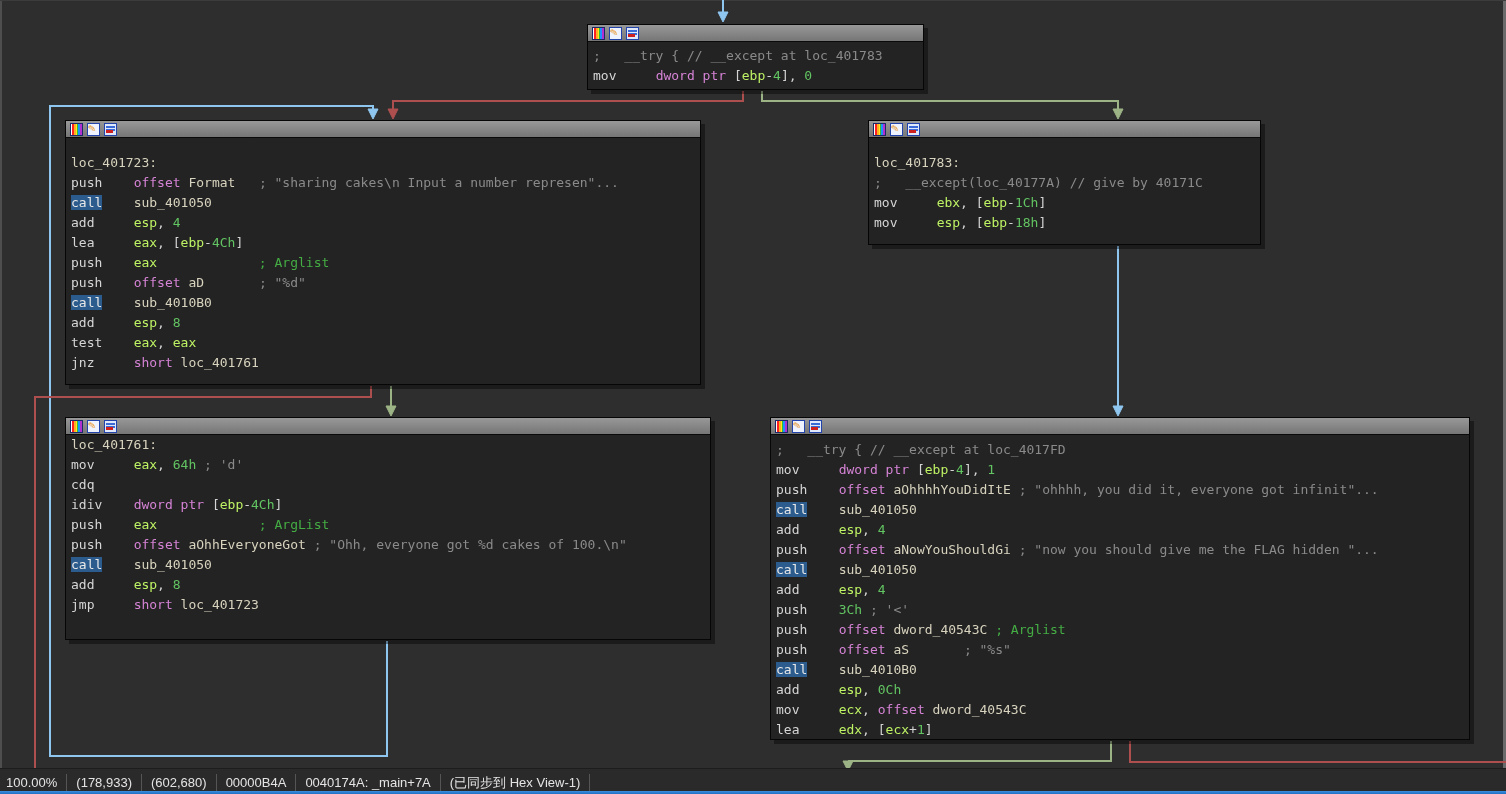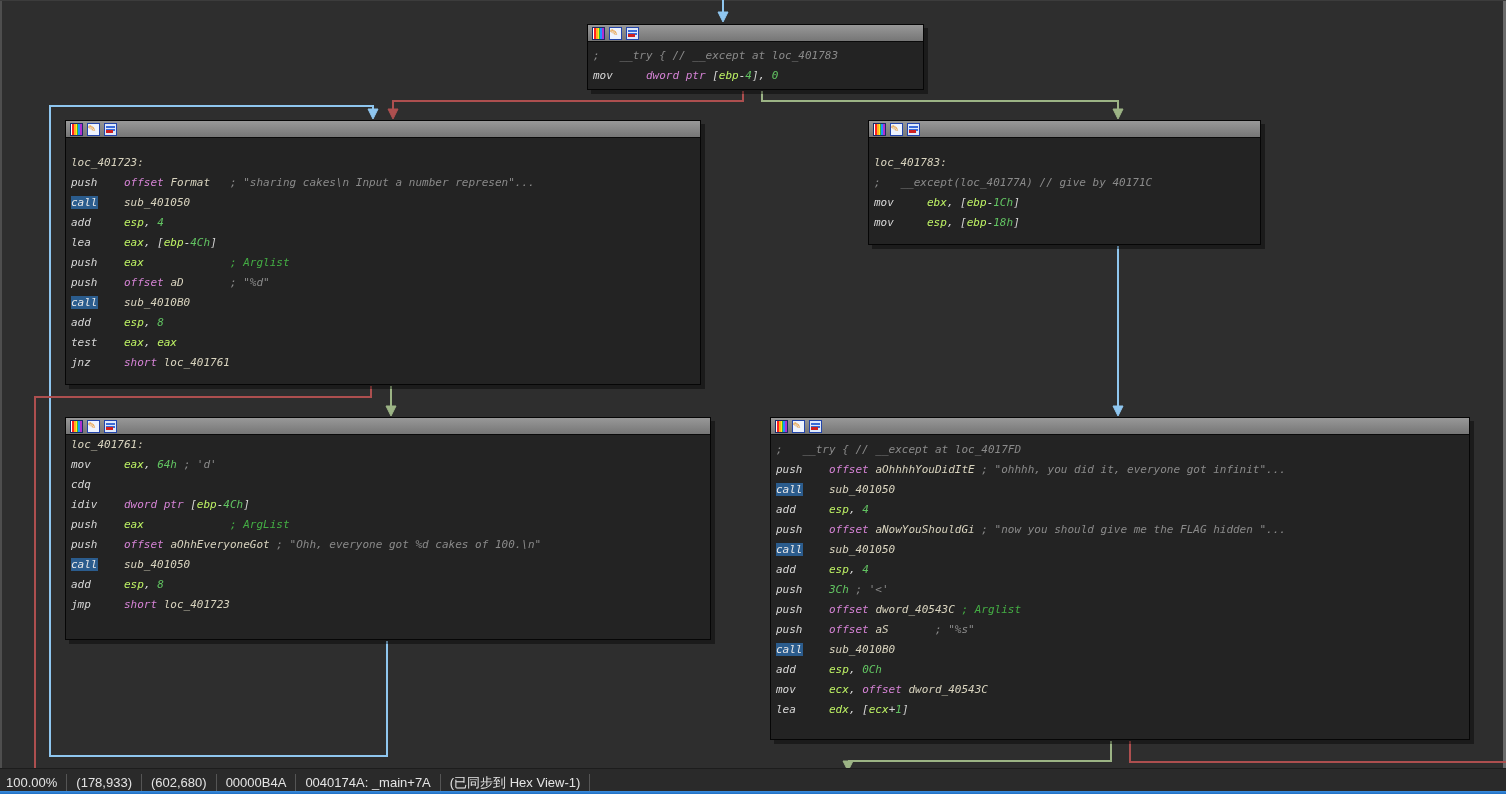--- a/index.html
+++ b/index.html
@@ -38,23 +38,22 @@
     content:""; position:absolute; left:1px; top:2px; width:9px; height:2px;
     background:#3a6ad8; box-shadow:0 3px 0 #3a6ad8;
   }
   .ic-group::after {
     content:""; position:absolute; left:1px; bottom:2px; width:7px; height:3px;
     background:#cf2020;
   }
   .node-body { padding-left:0; overflow:hidden; }
   .cline {
     height:20px; line-height:20px; white-space:pre;
-    font-size:11px; padding-left:5px;
+    font-size:13px; padding-left:5px;
     color:#d4d4d4;
-    font-style:italic;
   }
   .mn  { color:#d6d6d6; }
   .mnh { color:#e8e8e8; background:#2b5c8d; }
   .reg { color:#bef264; }
   .kw  { color:#d583d5; }
   .num { color:#62c462; }
   .lbl { color:#d8d3be; }
   .cmt { color:#8a8a8a; }
   .cmtg{ color:#44ad44; }
   .pln { color:#d4d4d4; }
@@ -157,20 +156,21 @@
         </div>
       </div>
       <div class="node" style="left: 770px; top: 417px; width: 700px; height: 323px;">
         <div class="node-title">
           <span class="ticon ic-color"></span>
           <span class="ticon ic-edit"></span>
           <span class="ticon ic-group"></span>
         </div>
         <div class="node-body" style="padding-top: 5px;">
           <div class="cline"><span class="cmt">;   __try { // __except at loc_4017FD</span></div>
+          <div class="cline"><span class="mn">mov</span><span class="pln">     </span><span class="kw">dword ptr</span><span class="pln"> [</span><span class="reg">ebp</span><span class="pln">-</span><span class="num">4</span><span class="pln">], </span><span class="num">1</span></div>
           <div class="cline"><span class="mn">push</span><span class="pln">    </span><span class="kw">offset</span><span class="pln"> </span><span class="lbl">aOhhhhYouDidItE</span><span class="pln"> </span><span class="cmt">; "ohhhh, you did it, everyone got infinit"...</span></div>
           <div class="cline"><span class="mnh">call</span><span class="pln">    </span><span class="lbl">sub_401050</span></div>
           <div class="cline"><span class="mn">add</span><span class="pln">     </span><span class="reg">esp</span><span class="pln">, </span><span class="num">4</span></div>
           <div class="cline"><span class="mn">push</span><span class="pln">    </span><span class="kw">offset</span><span class="pln"> </span><span class="lbl">aNowYouShouldGi</span><span class="pln"> </span><span class="cmt">; "now you should give me the FLAG hidden "...</span></div>
           <div class="cline"><span class="mnh">call</span><span class="pln">    </span><span class="lbl">sub_401050</span></div>
           <div class="cline"><span class="mn">add</span><span class="pln">     </span><span class="reg">esp</span><span class="pln">, </span><span class="num">4</span></div>
           <div class="cline"><span class="mn">push</span><span class="pln">    </span><span class="num">3Ch</span><span class="pln"> </span><span class="cmt">; '&lt;'</span></div>
           <div class="cline"><span class="mn">push</span><span class="pln">    </span><span class="kw">offset</span><span class="pln"> </span><span class="lbl">dword_40543C</span><span class="pln"> </span><span class="cmtg">; Arglist</span></div>
           <div class="cline"><span class="mn">push</span><span class="pln">    </span><span class="kw">offset</span><span class="pln"> </span><span class="lbl">aS</span><span class="pln">       </span><span class="cmt">; "%s"</span></div>
           <div class="cline"><span class="mnh">call</span><span class="pln">    </span><span class="lbl">sub_4010B0</span></div>

